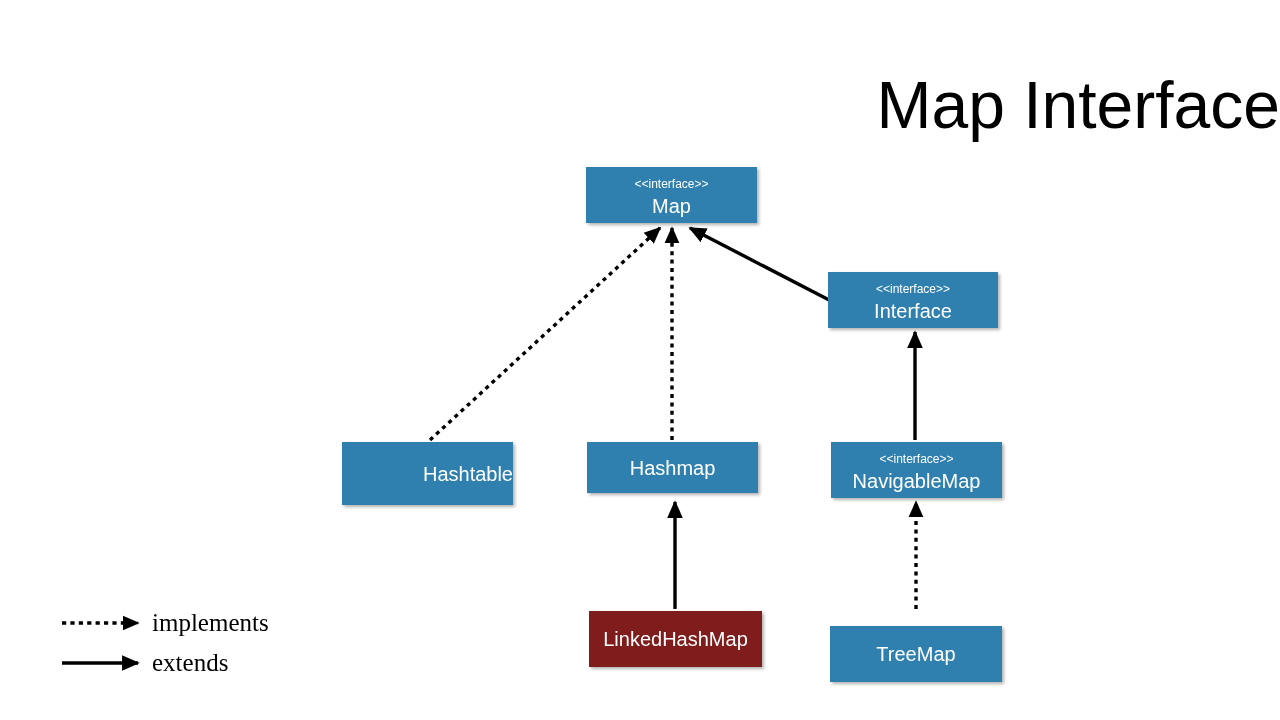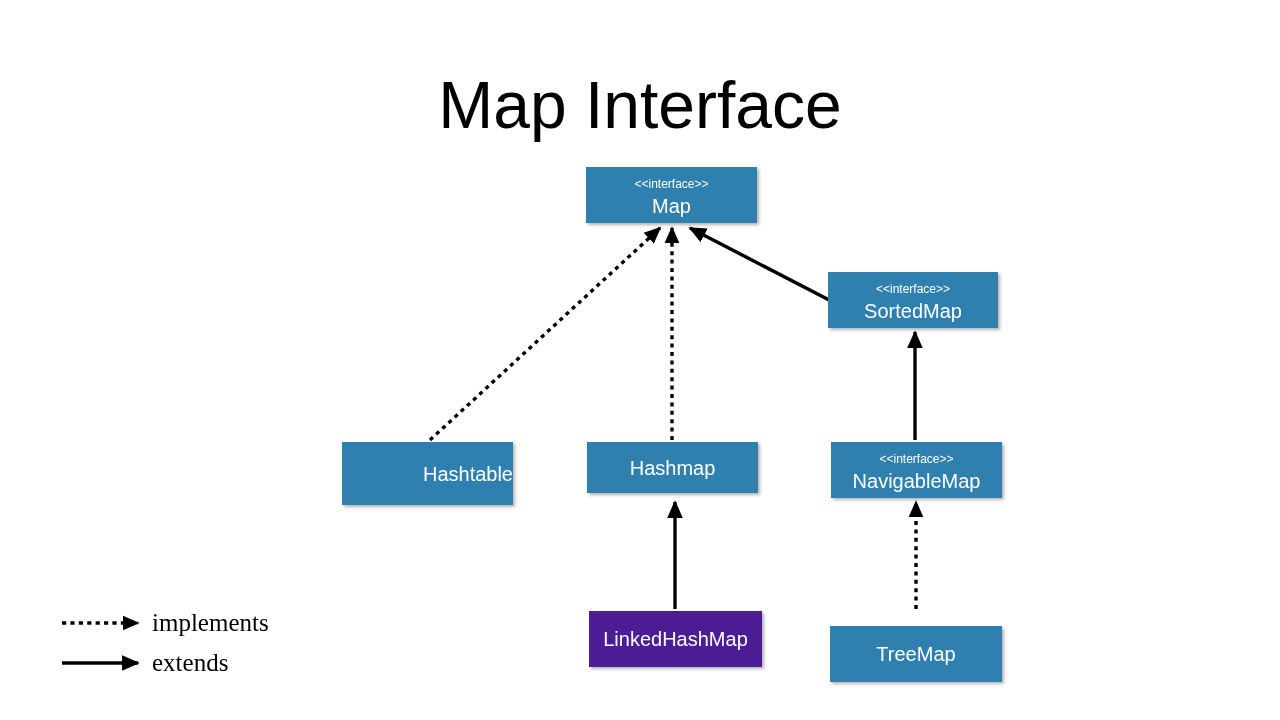--- a/index.html
+++ b/index.html
@@ -14,21 +14,21 @@
     height: 720px;
     background: #ffffff;
     overflow: hidden;
     font-family: "Liberation Sans", sans-serif;
   }
   #diagram-title {
     position: absolute;
     left: 0;
     top: 68px;
     width: 1280px;
-    text-align: center;
+    text-align: right;
     font-size: 66px;
     line-height: 74px;
     font-weight: 400;
     color: #000000;
     letter-spacing: 0px;
     font-family: "Liberation Sans", sans-serif;
   }
   .node {
     position: absolute;
     box-sizing: border-box;
@@ -120,33 +120,33 @@
       </g>
   </svg>
 
   <div id="nodes-layer">
       <div class="node" style="left: 586px; top: 167px; width: 171px; height: 56px; background: rgb(47, 128, 175); color: rgb(255, 255, 255);">
         <span class="stereotype">&lt;&lt;interface&gt;&gt;</span>
         <span class="nodename">Map</span>
       </div>
       <div class="node" style="left: 828px; top: 272px; width: 170px; height: 56px; background: rgb(47, 128, 175); color: rgb(255, 255, 255);">
         <span class="stereotype">&lt;&lt;interface&gt;&gt;</span>
-        <span class="nodename">SortedMap</span>
+        <span class="nodename">Interface</span>
       </div>
       <div class="node" style="left: 342px; top: 442px; width: 171px; height: 63px; background: rgb(47, 128, 175); color: rgb(255, 255, 255); align-items: flex-end;">
         <span class="nodename">Hashtable</span>
       </div>
       <div class="node" style="left: 587px; top: 442px; width: 171px; height: 51px; background: rgb(47, 128, 175); color: rgb(255, 255, 255);">
         <span class="nodename">Hashmap</span>
       </div>
       <div class="node" style="left: 831px; top: 442px; width: 171px; height: 56px; background: rgb(47, 128, 175); color: rgb(255, 255, 255);">
         <span class="stereotype">&lt;&lt;interface&gt;&gt;</span>
         <span class="nodename">NavigableMap</span>
       </div>
-      <div class="node" style="left: 589px; top: 611px; width: 173px; height: 56px; background: #4c1d95; color: rgb(255, 255, 255);">
+      <div class="node" style="left: 589px; top: 611px; width: 173px; height: 56px; background: #7f1d1d; color: rgb(255, 255, 255);">
         <span class="nodename">LinkedHashMap</span>
       </div>
       <div class="node" style="left: 830px; top: 611px; width: 172px; height: 56px; background: rgb(47, 128, 175); color: rgb(255, 255, 255); margin-top: 15px;">
         <span class="nodename">TreeMap</span>
       </div>
     </div>
 
   <div class="legend-row" id="legend-row-0" style="left: 60px; top: 609px;">
     <svg class="legend-glyph" viewBox="0 0 90 20" width="90" height="20" xmlns="http://www.w3.org/2000/svg">
       <line x1="2" y1="10" x2="78" y2="10" stroke="#000000" stroke-width="3.4" stroke-dasharray="4.2 4.2" marker-end="url(#arrowDotted)"></line>

